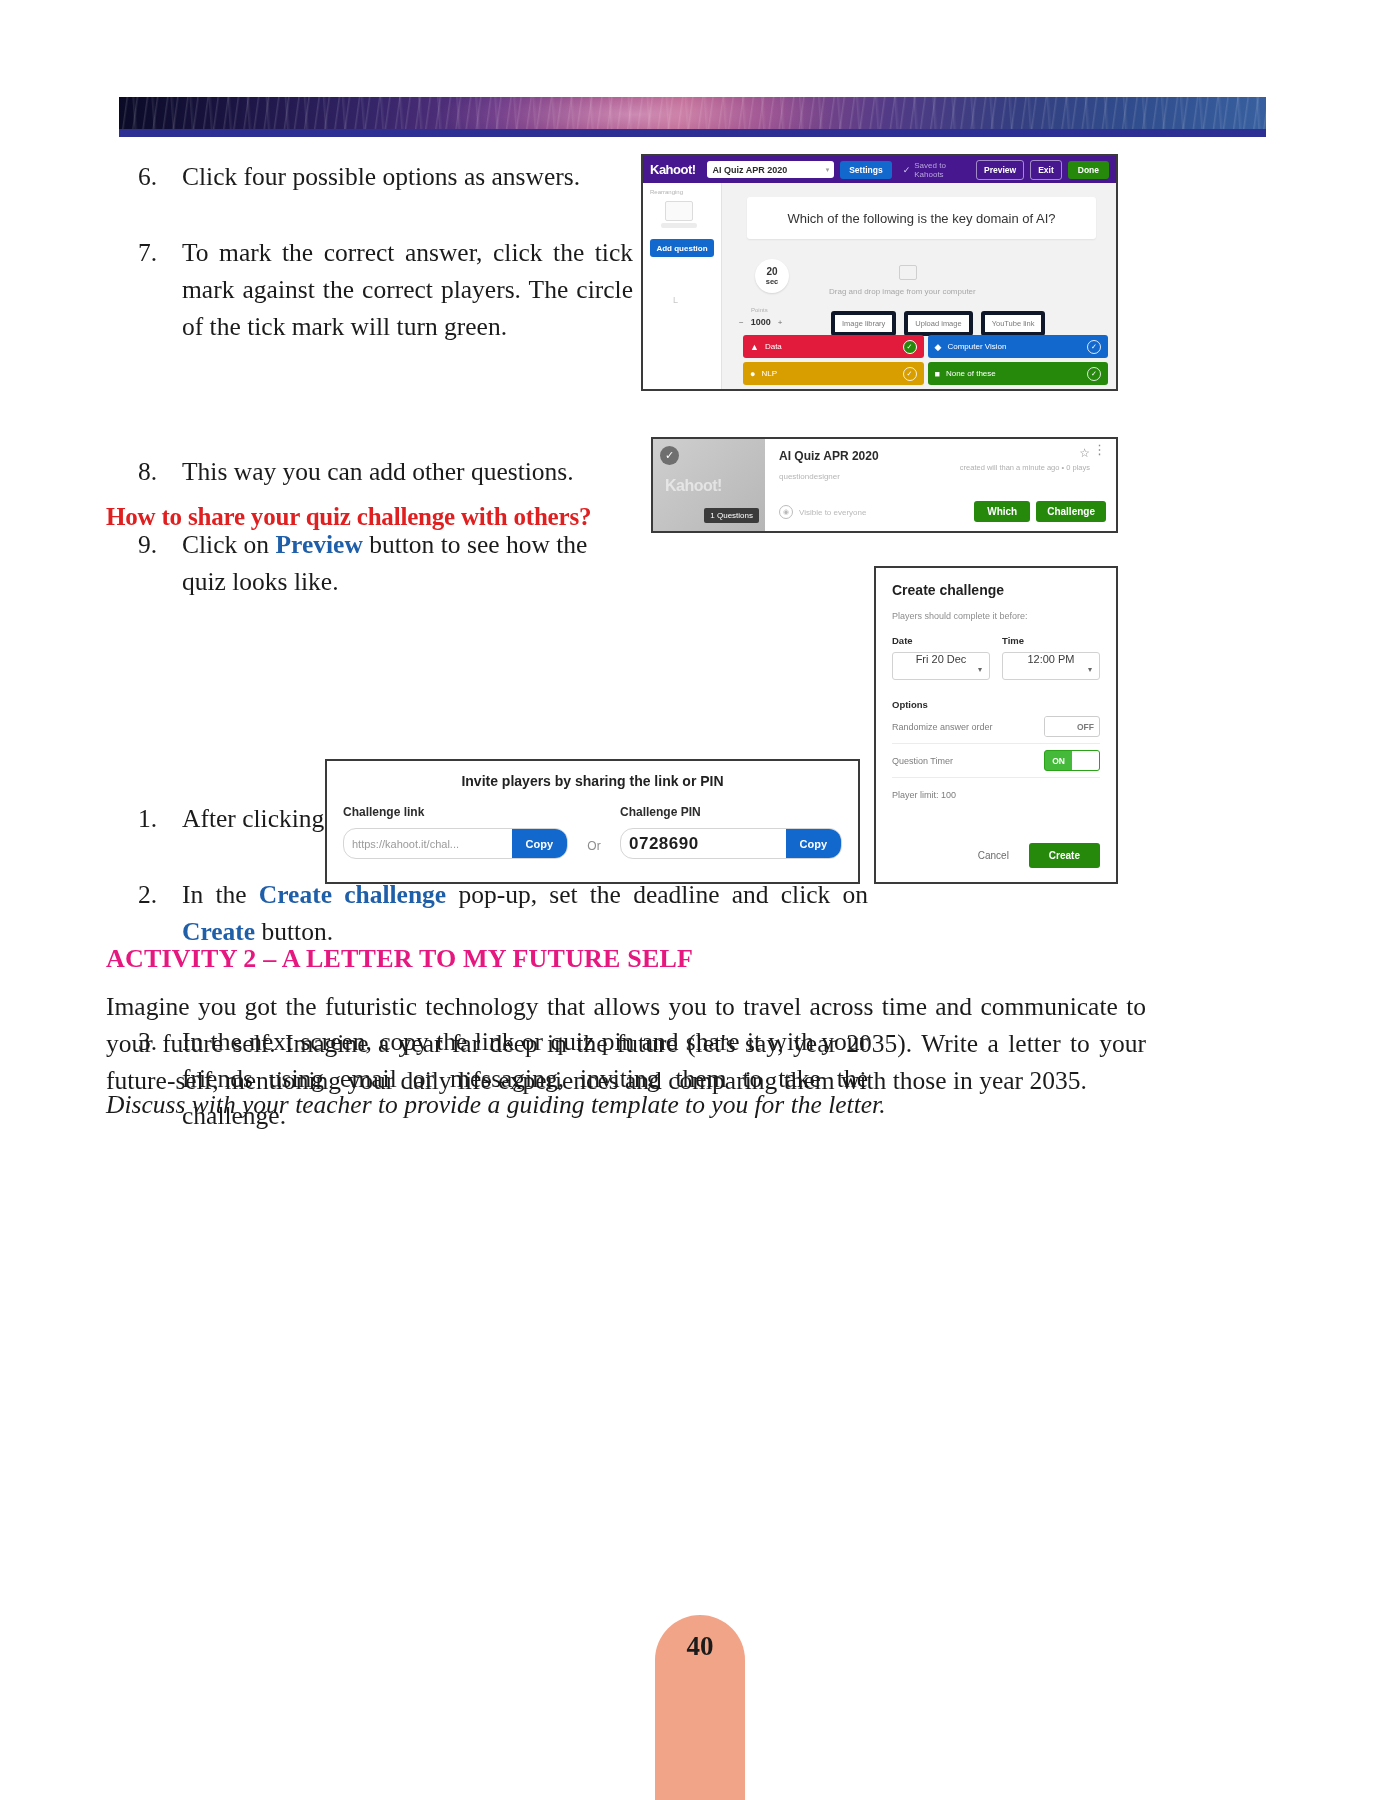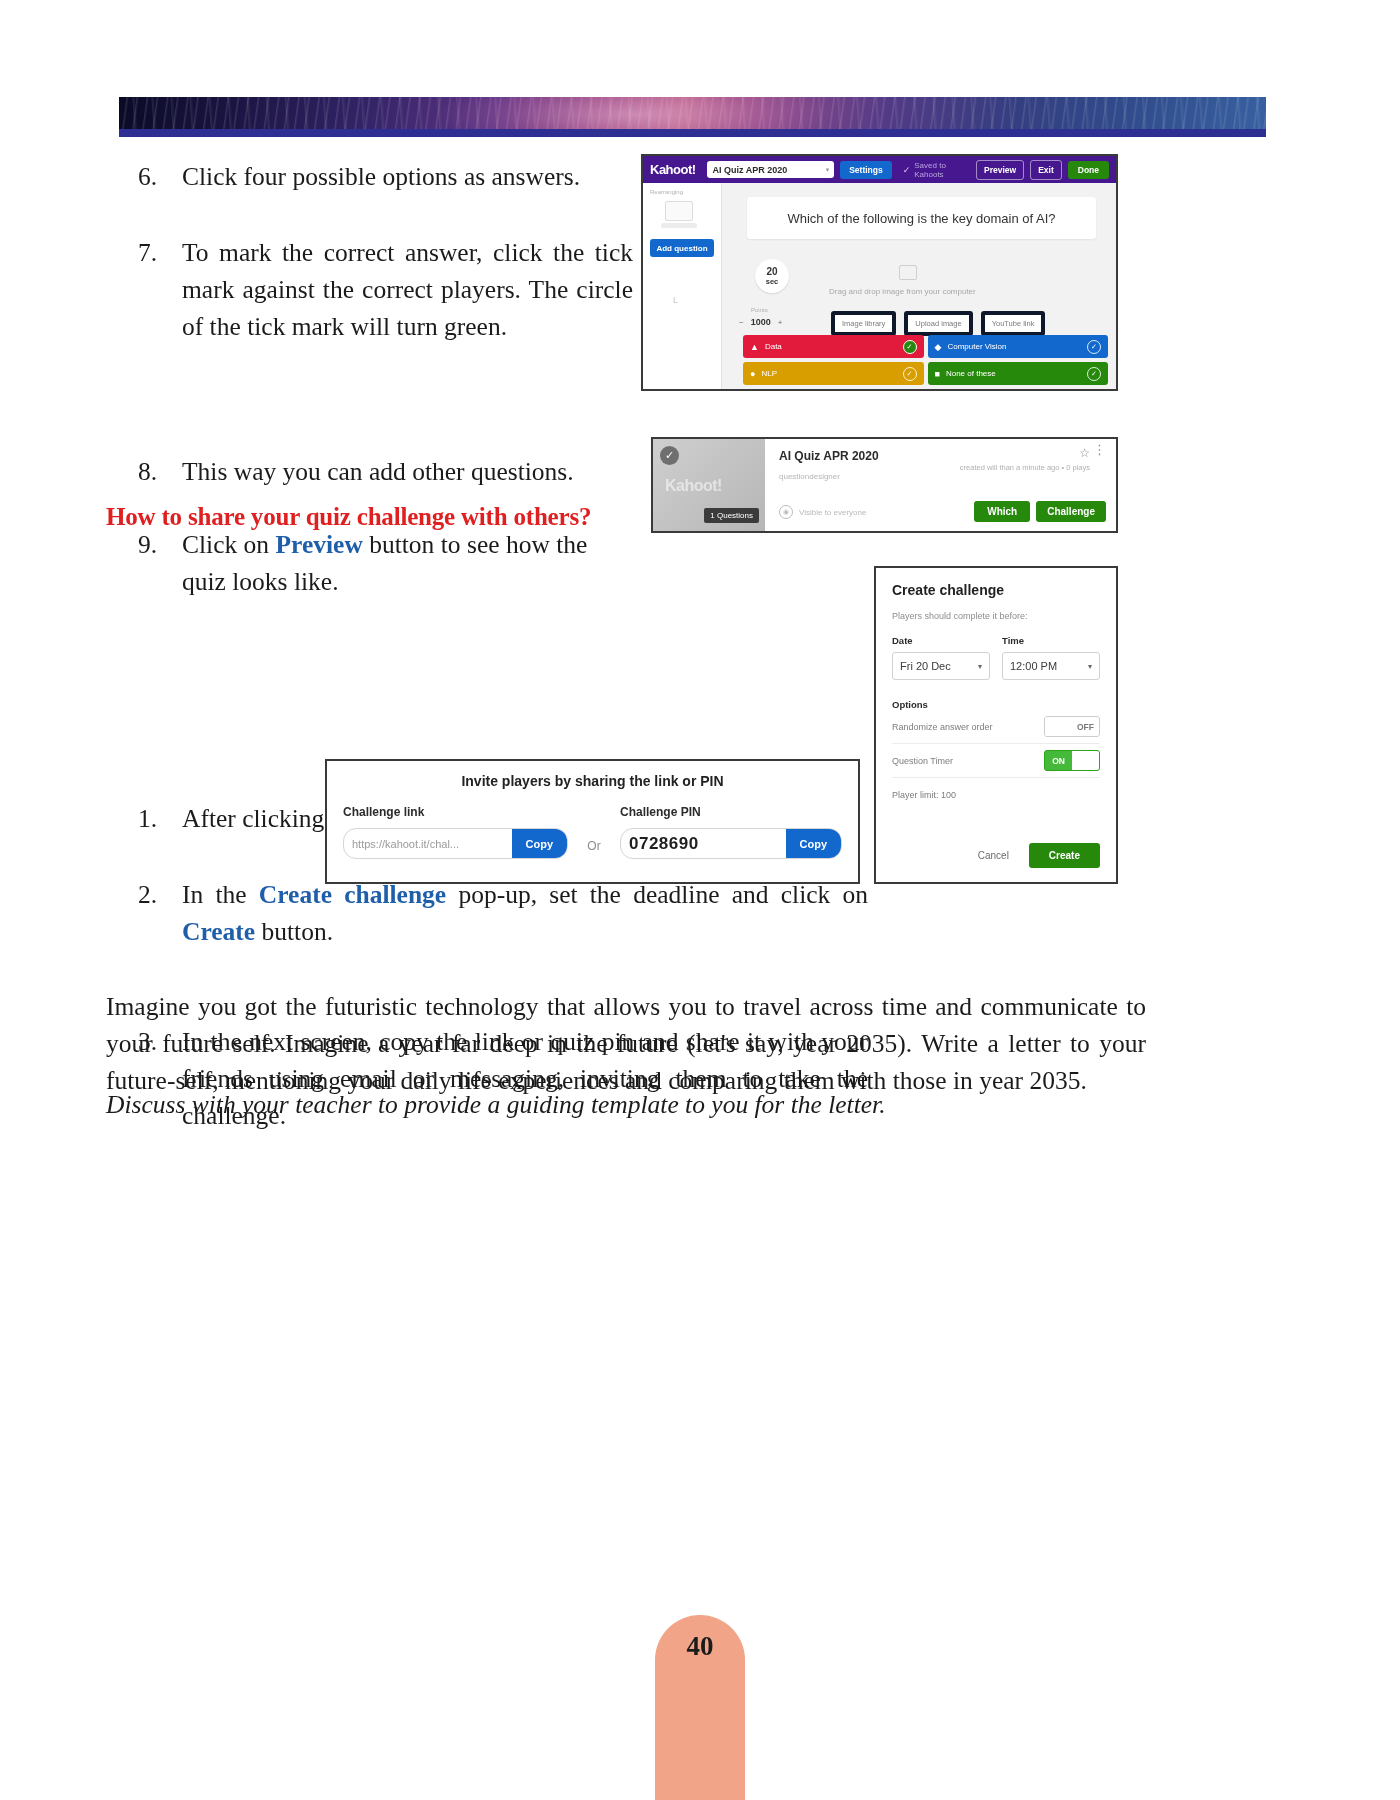--- a/index.html
+++ b/index.html
@@ -151,21 +151,21 @@
   .s-chal { background:#26890c; color:#fff; font-family:"Liberation Sans",sans-serif; font-weight:bold; font-size:10px; border-radius:3px; padding:5px 11px; }
 
   
   #shot-create { left:874px; top:566px; width:244px; height:318px; }
   .c-pad { position:absolute; inset:0; padding:14px 16px; background:#fff; }
   .c-title { font-family:"Liberation Sans",sans-serif; font-weight:bold; font-size:14px; color:#1f1f1f; }
   .c-sub { font-family:"Liberation Sans",sans-serif; font-size:9px; color:#8d8d8d; margin-top:13px; }
   .c-row { display:flex; gap:12px; margin-top:14px; }
   .c-col { flex:1 1 0; }
   .c-lbl { font-family:"Liberation Sans",sans-serif; font-weight:bold; font-size:9.5px; color:#2b2b2b; }
-  .c-select { margin-top:6px; height:26px; border:1px solid #d2d2d2; border-radius:3px; display:flex; align-items:center; padding:0 7px; background:#fff; }
+  .c-select { margin-top:6px; height:26px; border:1px solid #d2d2d2; border-radius:3px; display:flex; align-items:center; padding:0 7px; background:#fff;flex-direction:column; }
   .c-select .v { font-family:"Liberation Sans",sans-serif; font-size:11px; color:#3a3a3a; }
   .c-select .cv { margin-left:auto; font-size:8px; color:#666; }
   .c-opt-title { font-family:"Liberation Sans",sans-serif; font-weight:bold; font-size:9.5px; color:#2b2b2b; margin-top:19px; }
   .c-opt { display:flex; align-items:center; height:33px; border-bottom:1px solid #ececec; }
   .c-opt .t { font-family:"Liberation Sans",sans-serif; font-size:9px; color:#7d7d7d; }
   .c-toggle { margin-left:auto; width:54px; height:19px; border-radius:3px; border:1px solid #cdcdcd; display:flex; align-items:center; overflow:hidden; background:#fff; }
   .c-toggle .knob { width:27px; height:100%; background:#fff; }
   .c-toggle .lab { flex:1 1 auto; text-align:center; font-family:"Liberation Sans",sans-serif; font-size:8.5px; font-weight:bold; color:#7a7a7a; }
   .c-toggle.on { border-color:#2aa318; background:#45b939; }
   .c-toggle.on .lab { color:#fff; order:0; }
@@ -241,20 +241,21 @@
   <div class="ol li" style="left:138px; top:580px; width:730px;">
     <span class="num">2.</span>
     <span class="txt"><span>In the </span><b class="blue">Create challenge</b><span> pop-up, set the deadline and click on </span><b class="blue">Create</b><span> button.</span></span>
   </div>
 
   <div class="ol li" style="left:138px; top:653px; width:730px;">
     <span class="num">3.</span>
     <span class="txt">In the next screen, copy the link or quiz pin and share it with your friends using email or messaging, inviting them to take the challenge.</span>
   </div>
 
+  <div class="h-pink" style="left:106px; top:944px;">ACTIVITY 2 – A LETTER TO MY FUTURE SELF</div>
 
   <div class="para" style="left:106px; top:988px; width:1040px;">Imagine you got the futuristic technology that allows you to travel across time and communicate to your future self. Imagine a year far deep in the future (let's say, year 2035). Write a letter to your future-self, mentioning your daily life experiences and comparing them with those in year 2035.</div>
   <div class="para last" style="left:106px; top:1086px; width:1040px;font-style:italic;">Discuss with your teacher to provide a guiding template to you for the letter.</div>
 </div>
 
 <div class="shot" id="shot-kahoot">
   <div class="k-top">
     <div class="k-logo">Kahoot!</div>
     <div class="k-title-box">
       <span class="t">AI Quiz APR 2020</span>

